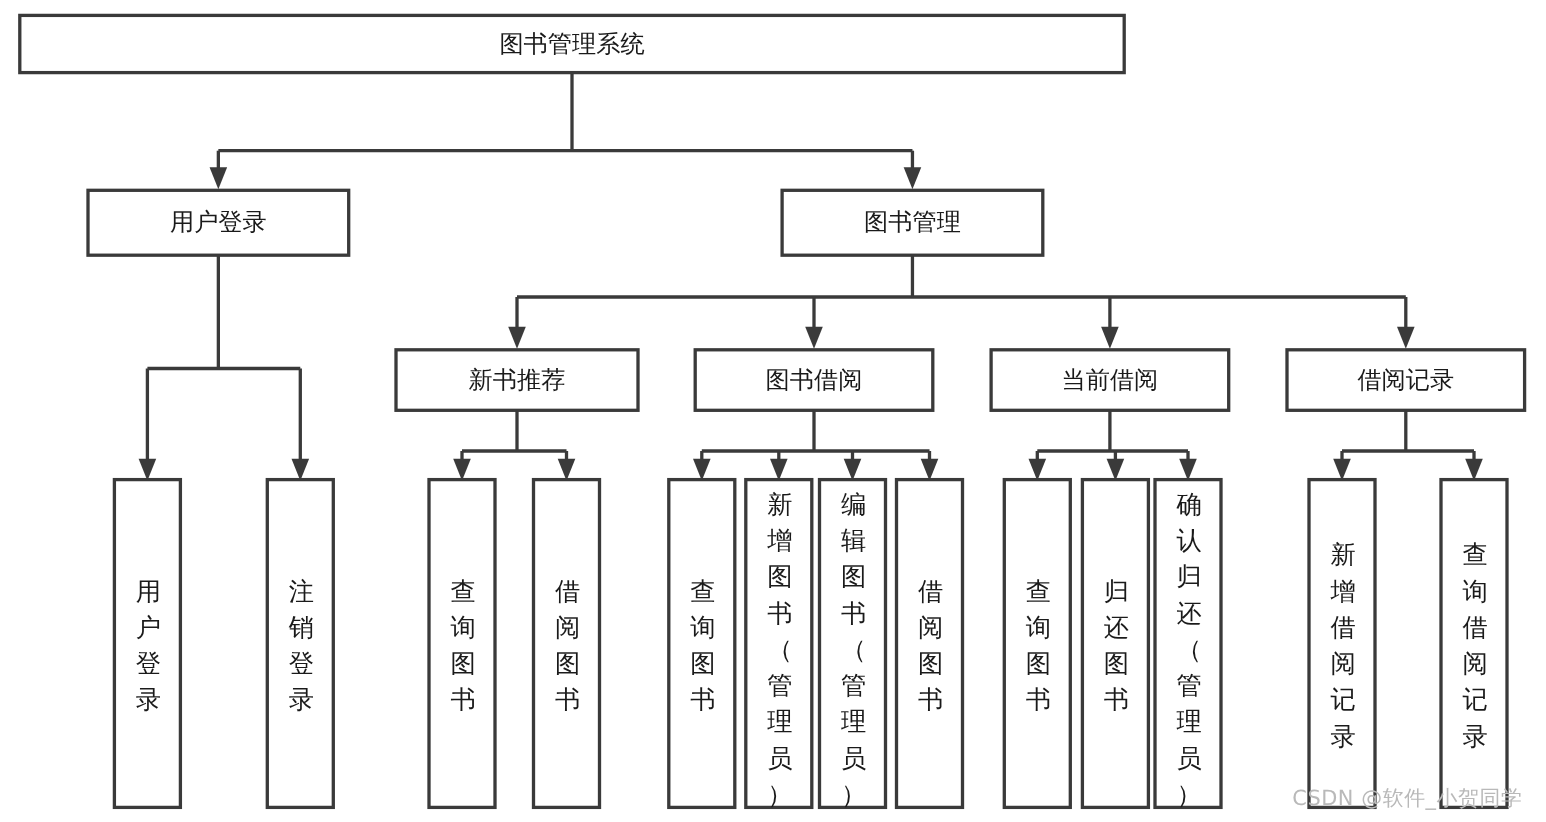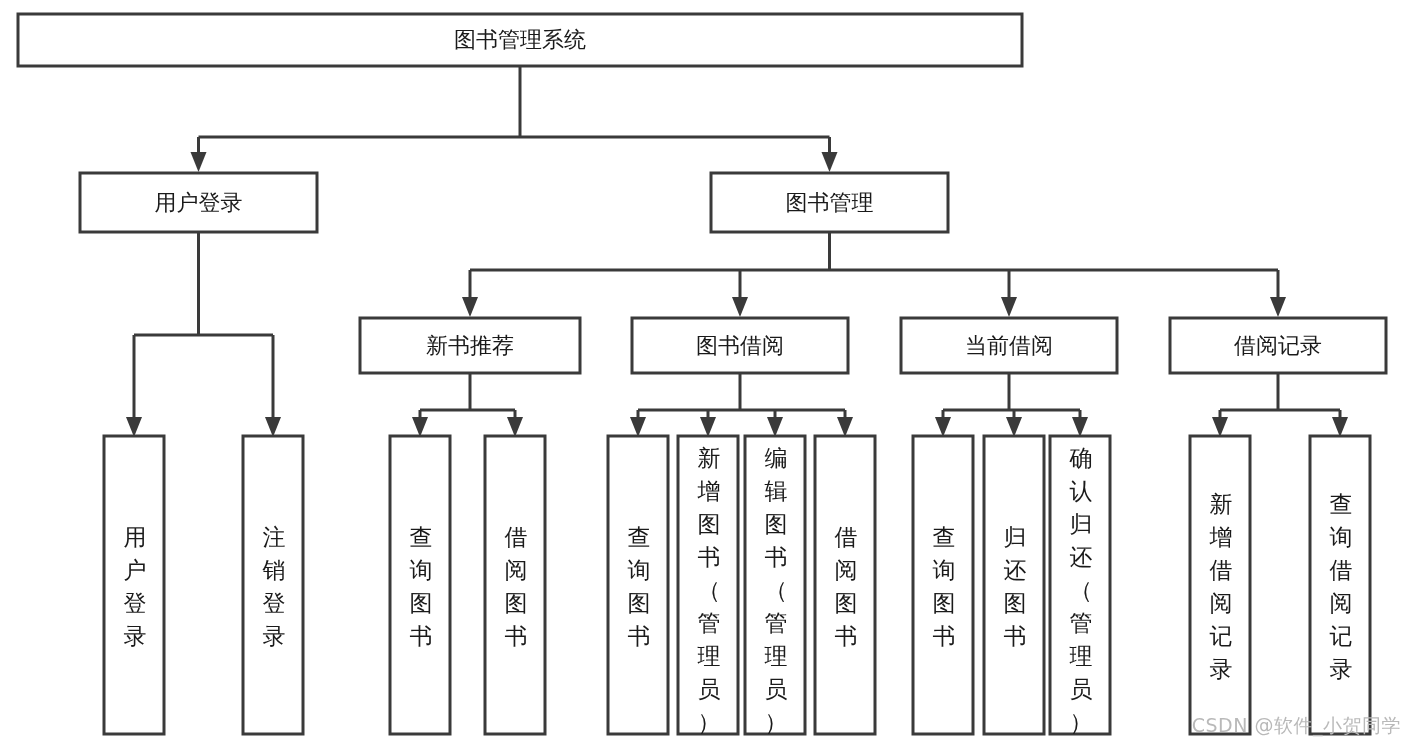--- a/index.html
+++ b/index.html
@@ -47,21 +47,21 @@
     dominant-baseline: middle;
   }
   .node-label-vertical {
     fill: #1a1a1a;
     font-family: "DejaVu Sans", "Liberation Sans", sans-serif;
     font-size: 23px;
     text-anchor: middle;
   }
   .watermark {
     position: absolute;
-    right: 4px;
+    right: 21px;
     bottom: 8px;
     font-family: "DejaVu Sans", "Liberation Sans", sans-serif;
     font-size: 19px;
     color: #b9b9b9;
     white-space: nowrap;
     letter-spacing: 0.5px;
   }
 </style>
 </head>
 <body>

